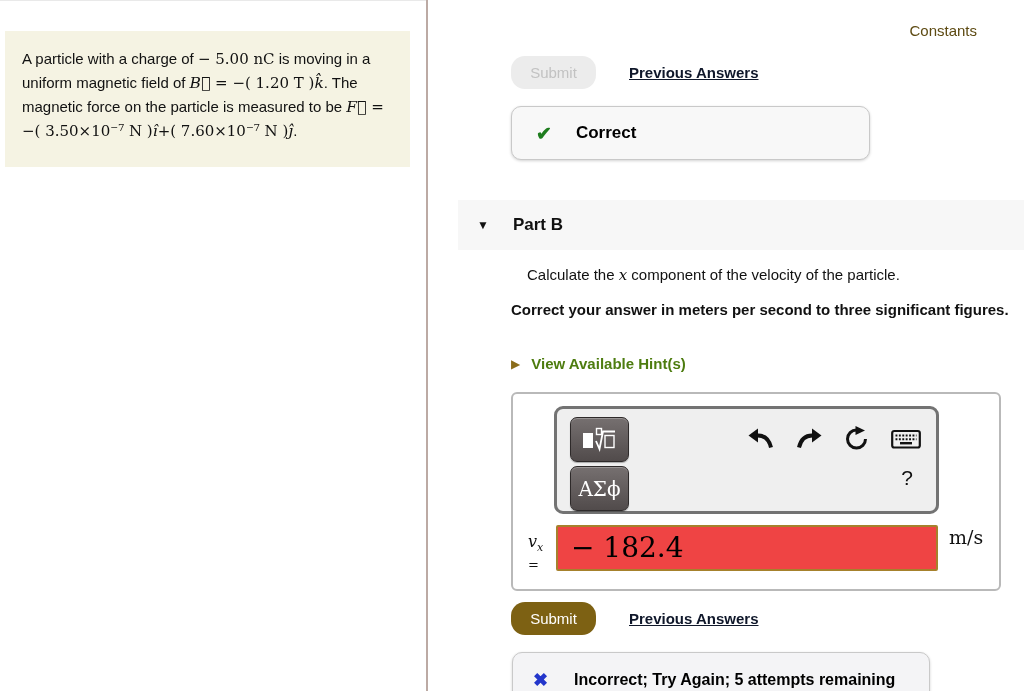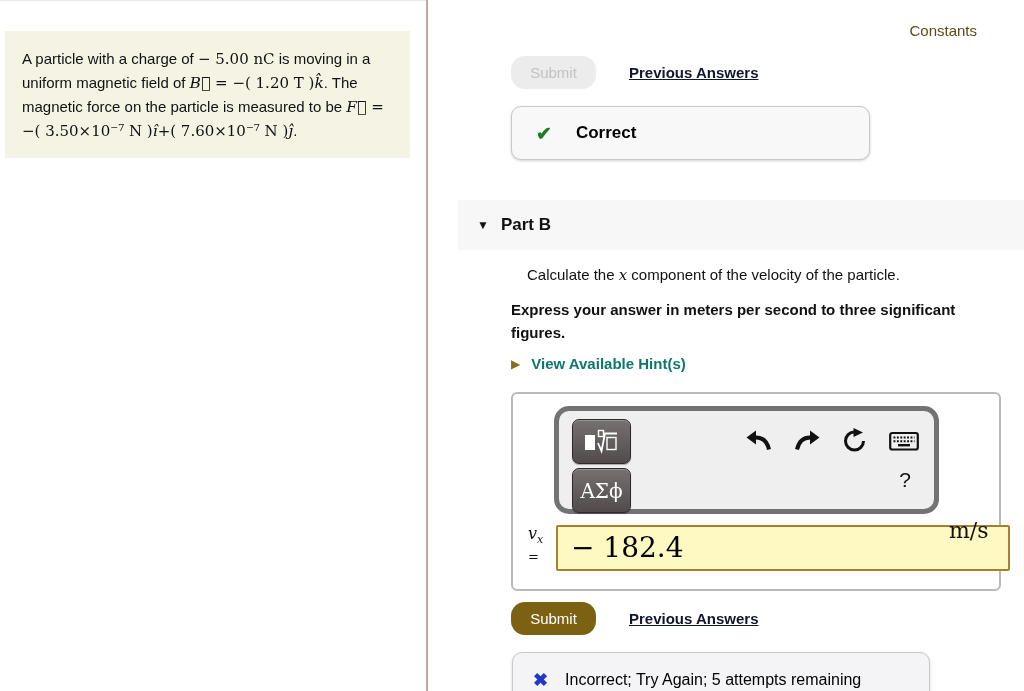--- a/index.html
+++ b/index.html
@@ -4,21 +4,21 @@
 <style>
   * { margin: 0; padding: 0; box-sizing: border-box; }
   html, body { width: 1024px; height: 691px; overflow: hidden; background: #ffffff;
     font-family: "Liberation Sans", sans-serif; color: #111; }
   .stage { position: relative; width: 1024px; height: 691px; overflow: hidden; }
 
   
   .left-panel { position: absolute; left: 0; top: 0; width: 426px; height: 100%;
     border-top: 1px solid #e9e9e9; }
   .problem-box { position: absolute; left: 5px; top: 30px; width: 405px; min-height: 127px;
-    background: #f5f3e3; padding: 16px 18px 15px 17px; font-size: 15px; line-height: 23px; }
+    background: #f5f3e3; padding: 16px 18px 24px 17px; font-size: 15px; line-height: 23px; }
   .seg-math { font-family: "DejaVu Serif", "Liberation Serif", serif; font-size: 15px; }
   .seg-mathvar { font-family: "DejaVu Serif", "Liberation Serif", serif; font-style: italic; font-size: 15.5px; }
 
   .divider { position: absolute; left: 426px; top: 0; width: 2px; height: 100%; background: #bcaaa4; }
 
   
   .right-panel { position: absolute; left: 427px; top: 0; width: 597px; height: 100%; }
 
   .constants-link { position: absolute; top: 22px; right: 47px; font-size: 15px; color: #5d4a12; cursor: pointer; }
 
@@ -34,65 +34,65 @@
 
   .correct-box { position: absolute; left: 84px; top: 106px; width: 359px; height: 54px;
     background: #f8f8f8; border: 1px solid #c9c9c9; border-radius: 10px;
     box-shadow: 0 1px 3px rgba(0,0,0,0.18); display: flex; align-items: center; padding-left: 24px; }
   .check-icon { color: #1e7d1e; font-size: 19px; font-weight: bold; }
   .correct-label { font-size: 17px; font-weight: bold; margin-left: 24px; color: #000; }
 
   .partb-bar { position: absolute; left: 31px; top: 200px; width: 566px; height: 50px;
     background: #f7f7f7; display: flex; align-items: center; }
   .tri-down { font-size: 12px; color: #111; margin-left: 19px; cursor: pointer; }
-  .partb-title { font-size: 17px; font-weight: bold; margin-left: 12px; }
+  .partb-title { font-size: 17px; font-weight: bold; margin-left: 24px; }
 
   .question { position: absolute; left: 100px; top: 266px; font-size: 15px; }
   .q-var { font-family: "DejaVu Serif", "Liberation Serif", serif; font-style: italic; }
   .instruction { position: absolute; left: 84px; top: 298px; max-width: 500px;
     font-size: 15px; font-weight: bold; line-height: 23px; }
   .hints-row { position: absolute; left: 84px; top: 355px; display: flex; align-items: center; cursor: pointer; }
   .tri-right { font-size: 12px; color: #8a6c1a; }
-  .hints-label { font-size: 15px; font-weight: bold; color: #0f766e; margin-left: 11px; }
+  .hints-label { font-size: 15px; font-weight: bold; color: #4d7c0f; margin-left: 11px; }
 
   
   .answer-box { position: absolute; left: 84px; top: 392px; width: 490px; height: 199px;
     border: 2px solid #b9b9b9; border-radius: 6px; background: #fff; }
   .toolbar { position: absolute; left: 41px; top: 12px; width: 385px; height: 108px;
-    background: #efefef; border: 5px solid #737373; border-radius: 15px; }
+    background: #efefef; border: 3px solid #737373; border-radius: 9px; }
   .tool-btn { position: absolute; left: 13px; width: 59px; height: 45px;
     background: linear-gradient(#767070, #514b4b); border: 1px solid #2e2a2a; border-radius: 7px;
     box-shadow: inset 0 1px 0 rgba(255,255,255,0.25), 0 1px 1px rgba(0,0,0,0.3);
     display: flex; align-items: center; justify-content: center; cursor: pointer; }
   .tool-btn-templates { top: 8px; }
   .tool-btn-greek { top: 57px; }
   .greek-label { color: #fff; font-family: "DejaVu Serif", "Liberation Serif", serif; font-size: 20px; }
   .icon-row { position: absolute; top: 17px; right: 15px; display: flex; align-items: center; gap: 22px; }
   .icon-btn { background: none; border: none; cursor: pointer; padding: 0; display: flex; align-items: center; }
   .help-btn { position: absolute; top: 57px; right: 23px; background: none; border: none;
     font-size: 21px; font-weight: 500; color: #111; cursor: pointer; font-family: "Liberation Sans", sans-serif; }
 
-  .var-label { position: absolute; left: 15px; top: 132px; line-height: 15px;
+  .var-label { position: absolute; left: 15px; top: 140px; line-height: 15px;
     font-family: "DejaVu Serif", "Liberation Serif", serif; }
   .var-name { font-style: italic; font-size: 16px; }
   .var-sub { font-style: italic; font-size: 11px; }
   .var-eq { font-size: 13px; display: block; margin-top: 2px; }
 
-  .answer-input { position: absolute; left: 43px; top: 131px; width: 454px; height: 46px;
-    border: 2px solid #a6812c; border-radius: 2px; background: #fef9c3;
+  .answer-input { position: absolute; left: 43px; top: 131px; width: 382px; height: 46px;
+    border: 2px solid #a6812c; border-radius: 2px; background: #ef4444;
     font-family: "DejaVu Serif", "Liberation Serif", serif; font-size: 28px; padding: 0 0 2px 13px; color: #000; }
-  .unit-label { position: absolute; left: 436px; top: 124px;
-    font-family: "DejaVu Serif", "Liberation Serif", serif; font-size: 22px; }
+  .unit-label { position: absolute; left: 436px; top: 132px;
+    font-family: "DejaVu Serif", "Liberation Serif", serif; font-size: 19px; }
 
   
   .feedback-box { position: absolute; left: 85px; top: 652px; width: 418px; height: 60px;
     background: #f4f4f6; border: 1px solid #c9c9c9; border-radius: 10px;
     box-shadow: 0 1px 3px rgba(0,0,0,0.18); display: flex; align-items: flex-start; padding: 18px 0 0 20px; }
   .x-icon { color: #2336cb; font-size: 18px; font-weight: bold; line-height: 18px; }
-  .feedback-label { font-size: 16px; font-weight: normal; margin-left: 17px; line-height: 18px; color: #000; }
+  .feedback-label { font-size: 16px; font-weight: bold; margin-left: 26px; line-height: 18px; color: #000; }
 </style>
 </head>
 <body>
 
 <div class="stage">
 
   <div class="left-panel">
     <div class="problem-box">
       <span>A particle with a charge of </span><span class="seg-math">− 5.00 nC</span><span> is moving in a uniform magnetic field of </span><span class="seg-mathvar">B⃗</span><span class="seg-math"> = −( 1.20 T )</span><span class="seg-mathvar">k̂</span><span>. The magnetic force on the particle is measured to be </span><span class="seg-mathvar">F⃗</span><span class="seg-math"> = −( 3.50×10⁻⁷ N )</span><span class="seg-mathvar">î</span><span class="seg-math">+( 7.60×10⁻⁷ N )</span><span class="seg-mathvar">ĵ</span><span>.</span>
     </div>
@@ -112,21 +112,21 @@
       <span class="correct-label">Correct</span>
     </div>
 
     <div class="partb-bar">
       <span class="tri-down">▼</span>
       <span class="partb-title">Part B</span>
     </div>
 
     <div class="question"><span>Calculate the </span><span class="q-var">x</span><span> component of the velocity of the particle.</span></div>
 
-    <div class="instruction">Express your answer in meters per second to three significant figures.</div>
+    <div class="instruction">Correct your answer in meters per second to three significant figures.</div>
 
     <div class="hints-row">
       <span class="tri-right">▶</span>
       <span class="hints-label">View Available Hint(s)</span>
     </div>
 
     <div class="answer-box">
       <div class="toolbar">
 
         <button class="tool-btn tool-btn-templates">

